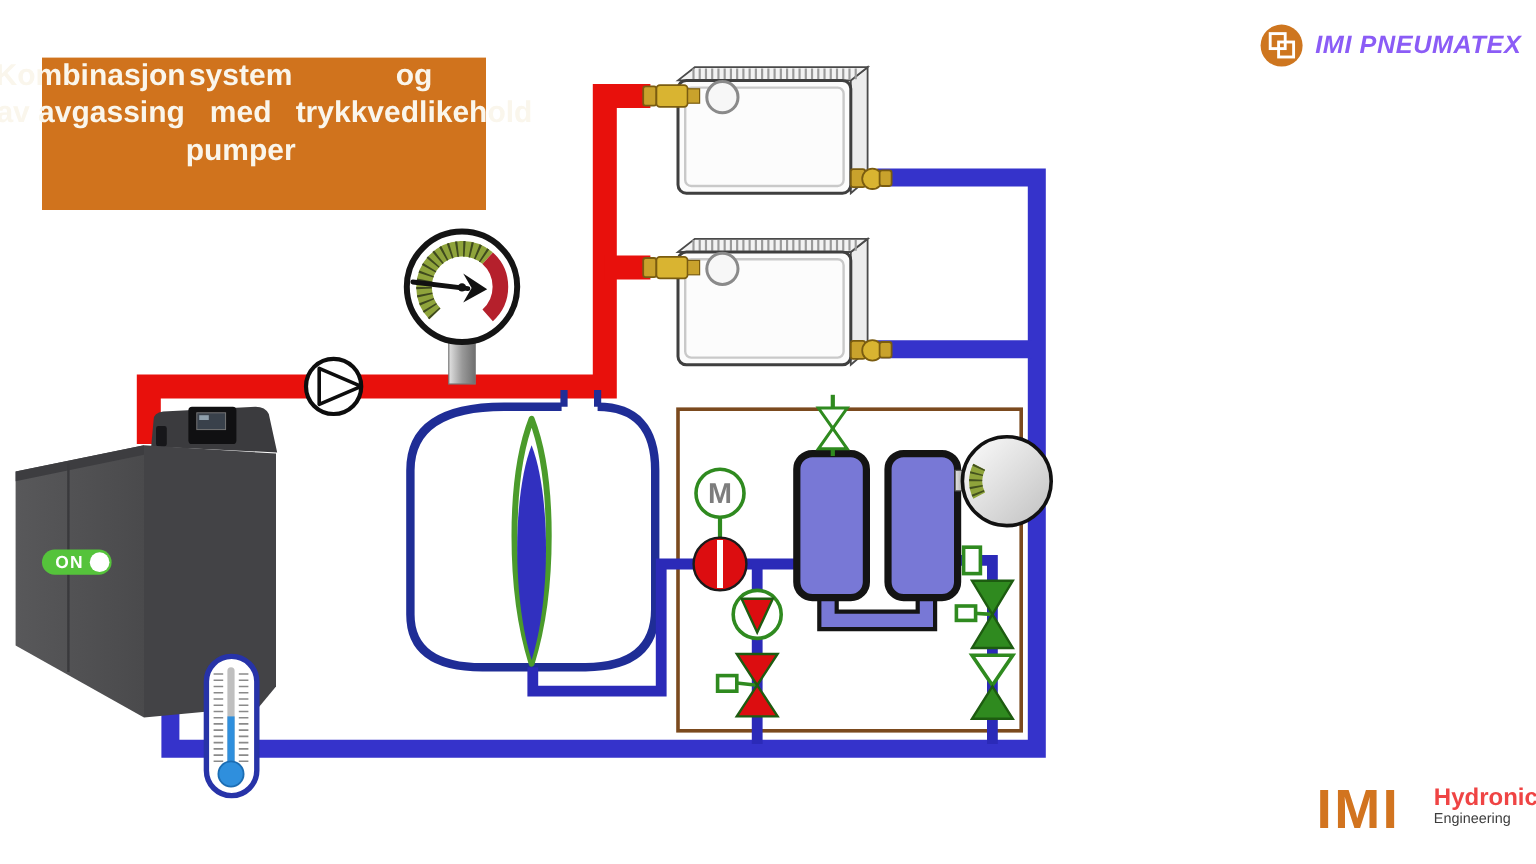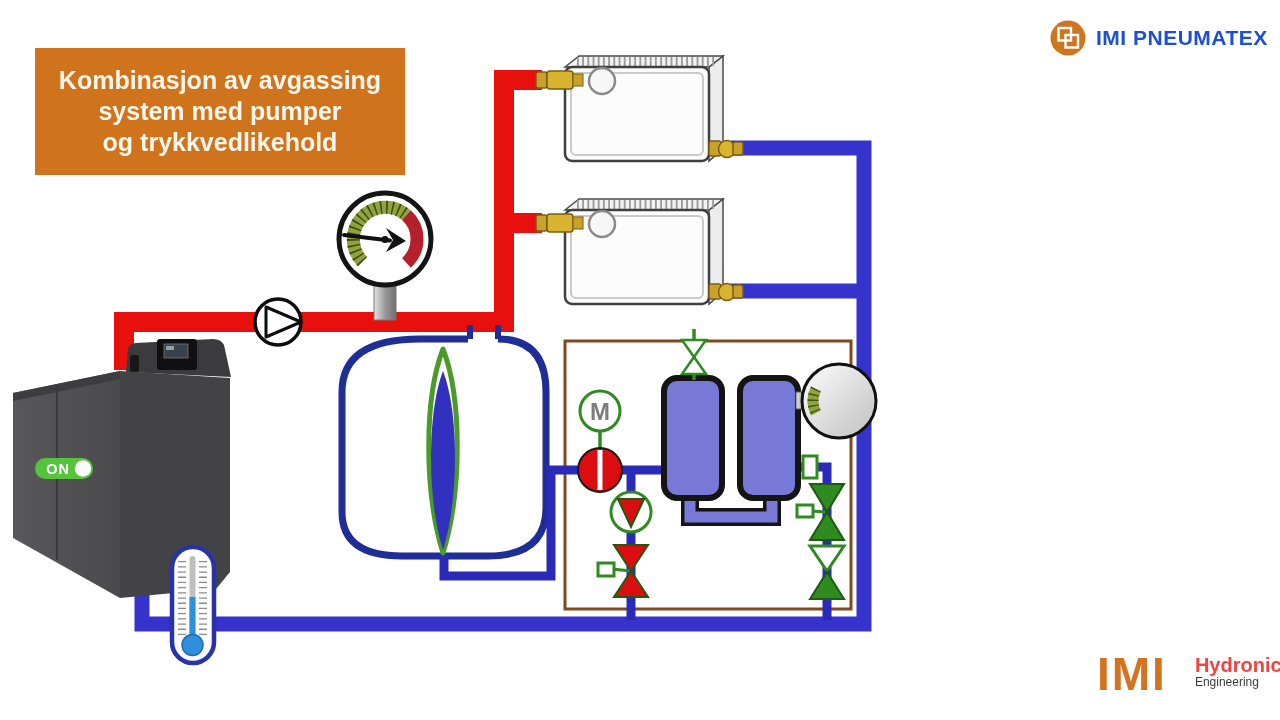--- a/index.html
+++ b/index.html
@@ -1,23 +1,23 @@
 <!DOCTYPE html>
 <html><head>
 <meta charset="utf-8">
 <style>
   html,body{margin:0;padding:0;background:#ffffff;}
   .stage{position:relative;width:1280px;height:720px;background:#fff;overflow:hidden;
          font-family:"Liberation Sans",sans-serif;}
   svg.diagram{position:absolute;left:0;top:0;}
   .title-box{position:absolute;left:35px;top:48px;width:370px;height:127px;background:#D0731D;
              color:#FAF6EC;font-size:25px;font-weight:bold;text-align:center;
-             display:flex;flex-direction:column;justify-content:center;line-height:31px;}
+             display:flex;flex-direction:row;justify-content:center;line-height:31px;}
   .brand-top{position:absolute;left:1049px;top:19px;display:flex;align-items:center;gap:9px;}
-  .brand-top .txt{color:#1d4ed8;font-size:21px;font-weight:bold;letter-spacing:.5px;}
+  .brand-top .txt{color:#8b5cf6;font-size:21px;font-weight:bold;letter-spacing:.5px;font-style:italic;}
   .brand-bottom{position:absolute;left:1097px;top:652px;display:flex;align-items:center;gap:28px;}
   .imi-big{color:#D2741F;font-size:46px;font-weight:800;letter-spacing:2px;line-height:44px;}
   .hyd-col{display:flex;flex-direction:column;}
   .hyd-col .l1{font-size:20px;font-weight:bold;color:#ef4444;line-height:17px;text-align:right;}
   .hyd-col .l2{font-size:12px;color:#3c3c3c;line-height:17px;}
   text{font-family:"Liberation Sans",sans-serif;}
 </style>
 </head>
 <body>
 

